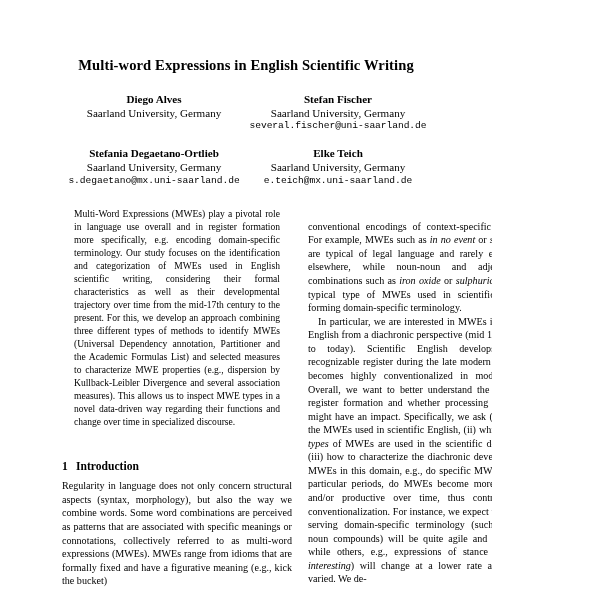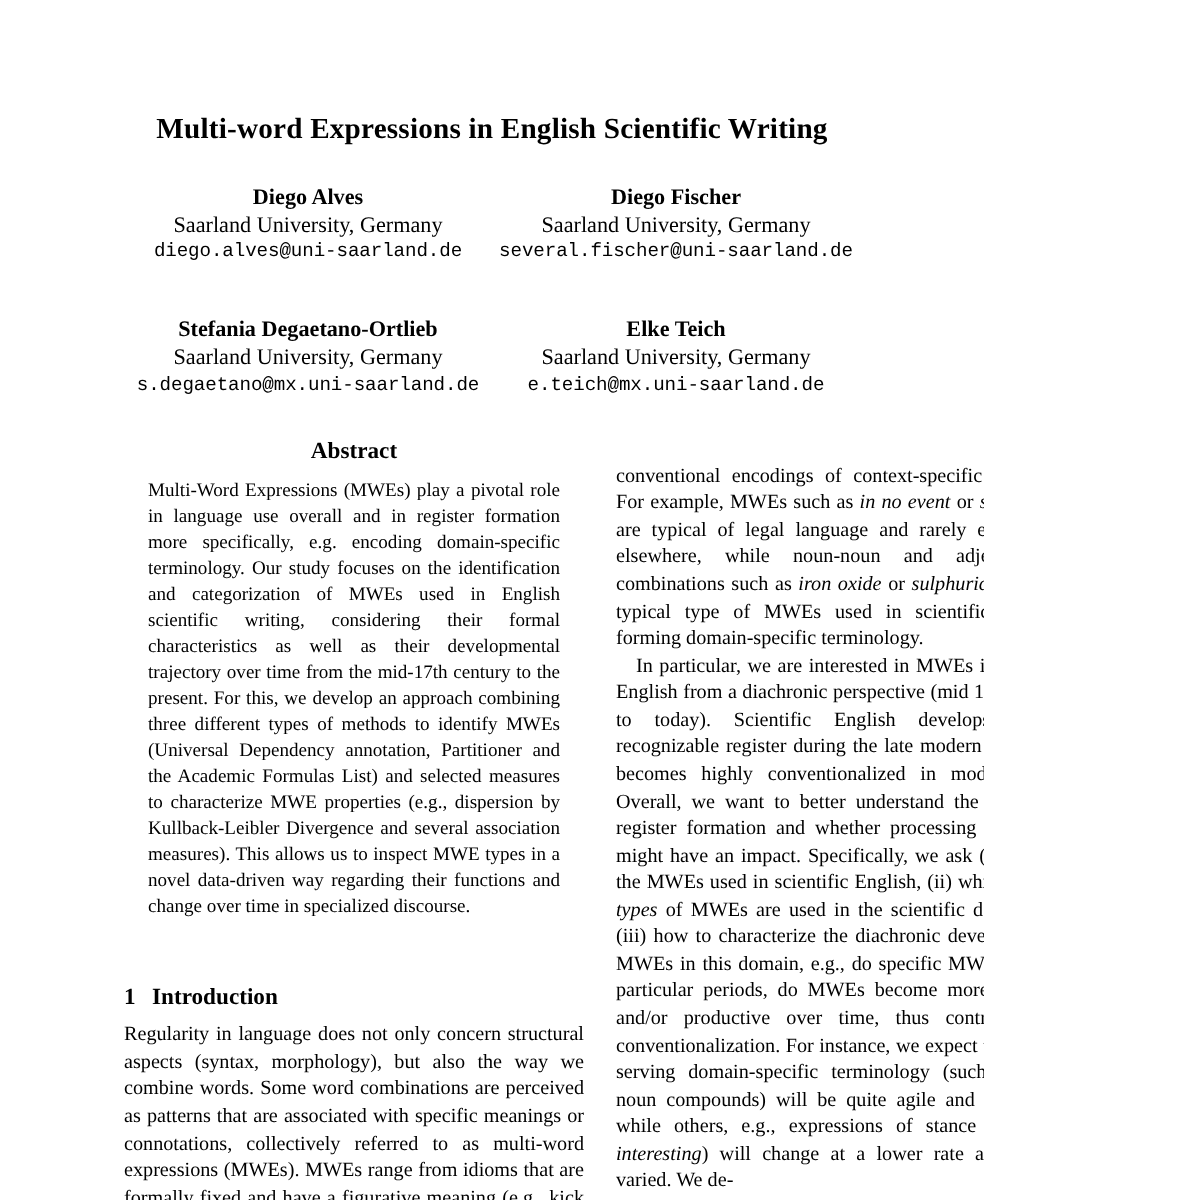--- a/index.html
+++ b/index.html
@@ -32,21 +32,21 @@
     line-height: 1.2;
   }
   .authors {
     margin-top: 17px;
   }
   .author-row {
     display: flex;
     width: 100%;
   }
   .author-row + .author-row {
-    margin-top: 25px;
+    margin-top: 13px;
   }
   .author-cell {
     flex: 1 1 50%;
     text-align: center;
     line-height: 1.28;
   }
   .author-name {
     font-size: 11.1px;
     font-weight: bold;
     display: block;
@@ -125,24 +125,23 @@
 
 <div class="page">
 
   <h1 class="paper-title">Multi-word Expressions in English Scientific Writing</h1>
 
   <div class="authors">
     <div class="author-row">
       <div class="author-cell">
         <span class="author-name">Diego Alves</span>
         <span class="author-affil">Saarland University, Germany</span>
-        <span class="author-email">diego.alves@uni-saarland.de</span>
       </div>
       <div class="author-cell">
-        <span class="author-name">Diego Fischer</span>
+        <span class="author-name">Stefan Fischer</span>
         <span class="author-affil">Saarland University, Germany</span>
         <span class="author-email">several.fischer@uni-saarland.de</span>
       </div>
     </div>
     <div class="author-row">
       <div class="author-cell">
         <span class="author-name">Stefania Degaetano-Ortlieb</span>
         <span class="author-affil">Saarland University, Germany</span>
         <span class="author-email">s.degaetano@mx.uni-saarland.de</span>
       </div>
@@ -150,21 +149,20 @@
         <span class="author-name">Elke Teich</span>
         <span class="author-affil">Saarland University, Germany</span>
         <span class="author-email">e.teich@mx.uni-saarland.de</span>
       </div>
     </div>
   </div>
 
   <div class="columns">
 
     <div class="col col-left">
-      <h2 class="abstract-head">Abstract</h2>
       <p class="abstract-body">Multi-Word Expressions (MWEs) play a pivotal role in language use overall and in register formation more specifically, e.g. encoding domain-specific terminology. Our study focuses on the identification and categorization of MWEs used in English scientific writing, considering their formal characteristics as well as their developmental trajectory over time from the mid-17th century to the present. For this, we develop an approach combining three different types of methods to identify MWEs (Universal Dependency annotation, Partitioner and the Academic Formulas List) and selected measures to characterize MWE properties (e.g., dispersion by Kullback-Leibler Divergence and several association measures). This allows us to inspect MWE types in a novel data-driven way regarding their functions and change over time in specialized discourse.</p>
 
       <h2 class="section-head">
         <span class="secnum">1</span><span>Introduction</span>
       </h2>
 
       <p class="body-text">Regularity in language does not only concern structural aspects (syntax, morphology), but also the way we combine words. Some word combinations are perceived as patterns that are associated with specific meanings or connotations, collectively referred to as multi-word expressions (MWEs). MWEs range from idioms that are formally fixed and have a figurative meaning (e.g., kick the bucket)</p>
     </div>
 
     <div class="col col-right">

